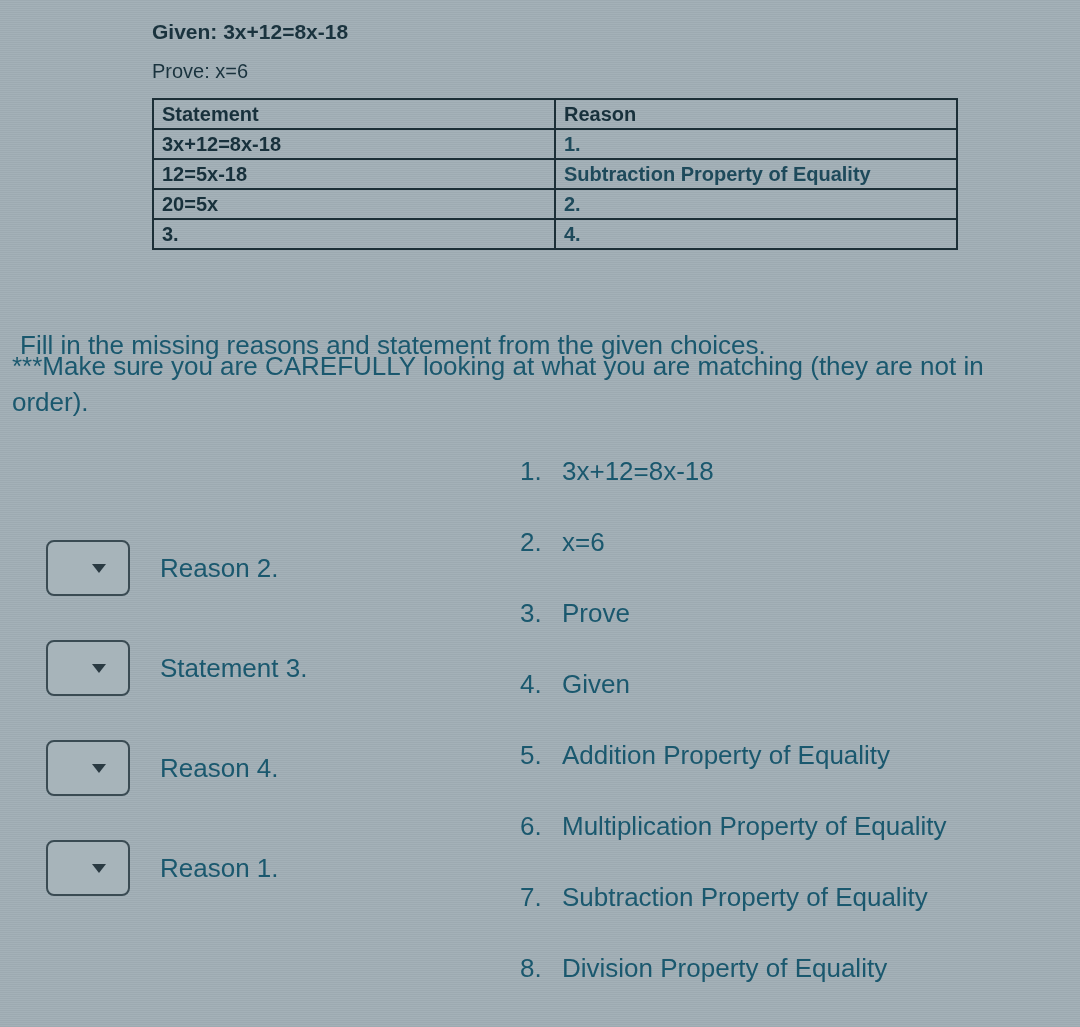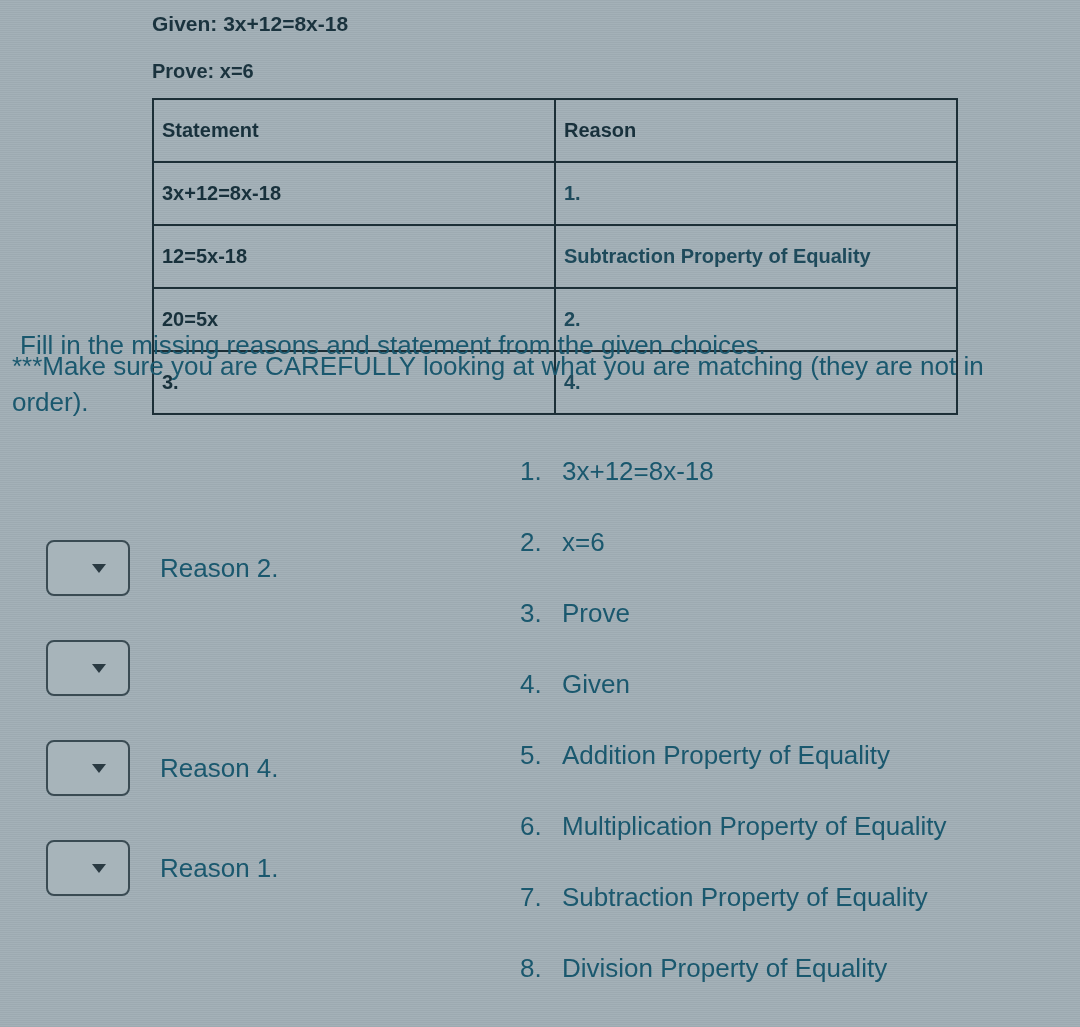--- a/index.html
+++ b/index.html
@@ -5,30 +5,30 @@
   * { box-sizing: border-box; margin: 0; padding: 0; }
   html, body { width: 1080px; height: 1027px; }
   body {
     background: repeating-linear-gradient(0deg,#9daab1 0px,#9daab1 1px,#a4b1b8 1px,#a4b1b8 2px),
                 repeating-linear-gradient(90deg,rgba(130,145,150,.08) 0px,rgba(130,145,150,.08) 1px,transparent 1px,transparent 2px);
     background-color:#a4b0b7;
     font-family: Arial, Helvetica, sans-serif;
     color:#0e2c3a;
     position: relative;
   }
-  .given-prove { position:absolute; left:152px; top:12px; font-size:21px; font-weight:bold; color:#1a333e; }
-  .prove-line { position:absolute; left:152px; top:60px; font-size:20px; font-weight:bold; color:#1a333e; }
+  .given-prove { position:absolute; left:152px; top:20px; font-size:21px; font-weight:bold; color:#1a333e; }
+  .prove-line { position:absolute; left:152px; top:60px; font-size:20px; font-weight:normal; color:#1a333e; }
   .proof-table {
     position:absolute; left:152px; top:98px;
     border-collapse:collapse; width:806px;
     font-size:20px; font-weight:bold; color:#18313c;
   }
   .proof-table th, .proof-table td {
     border:2px solid #1c2f37;
-    padding:19px 8px;
+    padding:2px 8px;
     text-align:left;
     height:30px;
     vertical-align:middle;
     background:rgba(255,255,255,0.02);
   }
   .proof-table .reason-col { color:#1e4a5b; }
   .instructions { position:absolute; left:20px; top:288px; right:18px; font-size:26px; color:#1a586e; line-height:1.35;margin-top:40px; }
   .warning { position:absolute; left:12px; top:348px; right:18px; font-size:26px; color:#1a586e; line-height:1.4; }
   .matching-area { position:absolute; left:46px; top:540px; right:30px; bottom:10px; }
   .select-row { display:flex; align-items:center; margin-bottom:44px; }
@@ -90,20 +90,21 @@
   <div class="select-row">
     <div class="select-control">
       <span class="chevron"></span>
     </div>
     <span class="select-label">Reason 2.</span>
   </div>
   <div class="select-row">
     <div class="select-control">
       <span class="chevron"></span>
     </div>
+    <span class="select-label">Statement 3.</span>
   </div>
   <div class="select-row">
     <div class="select-control">
       <span class="chevron"></span>
     </div>
     <span class="select-label">Reason 4.</span>
   </div>
   <div class="select-row">
     <div class="select-control">
       <span class="chevron"></span>

